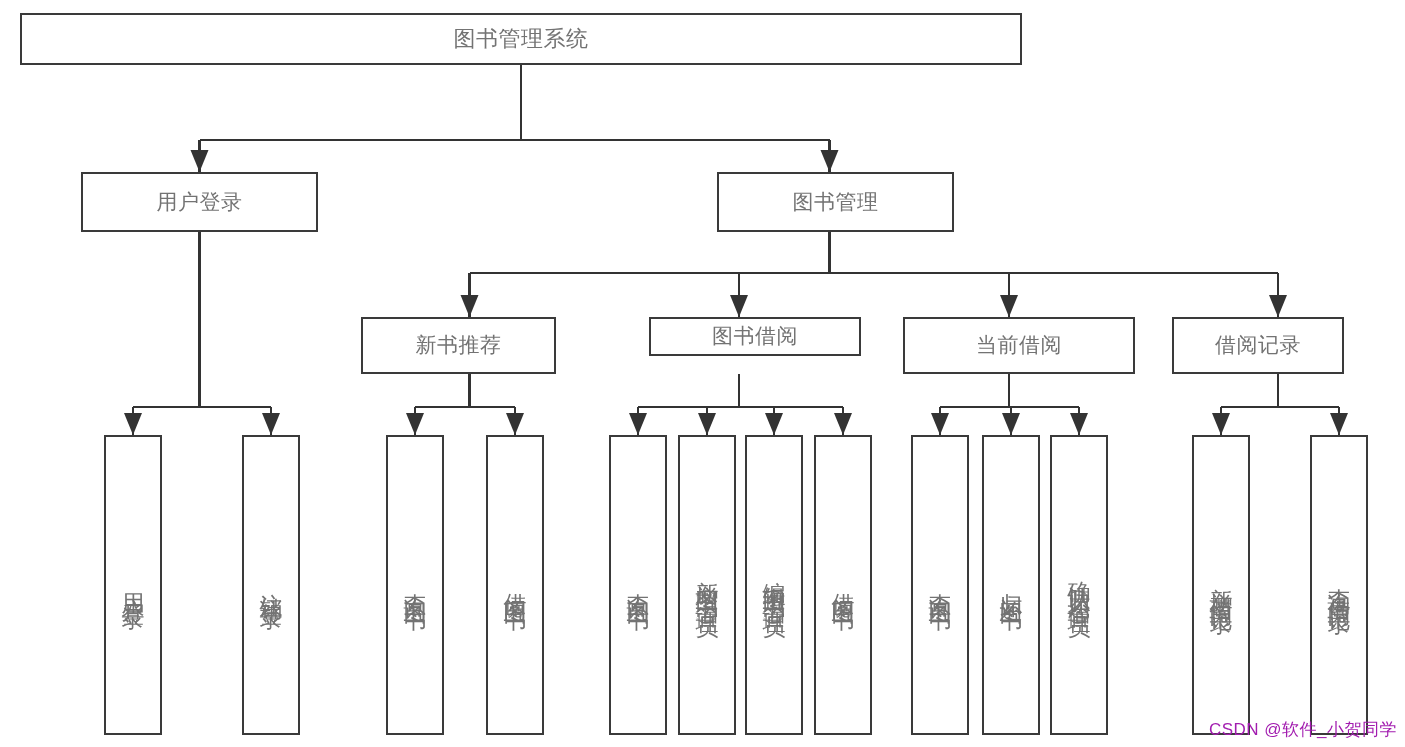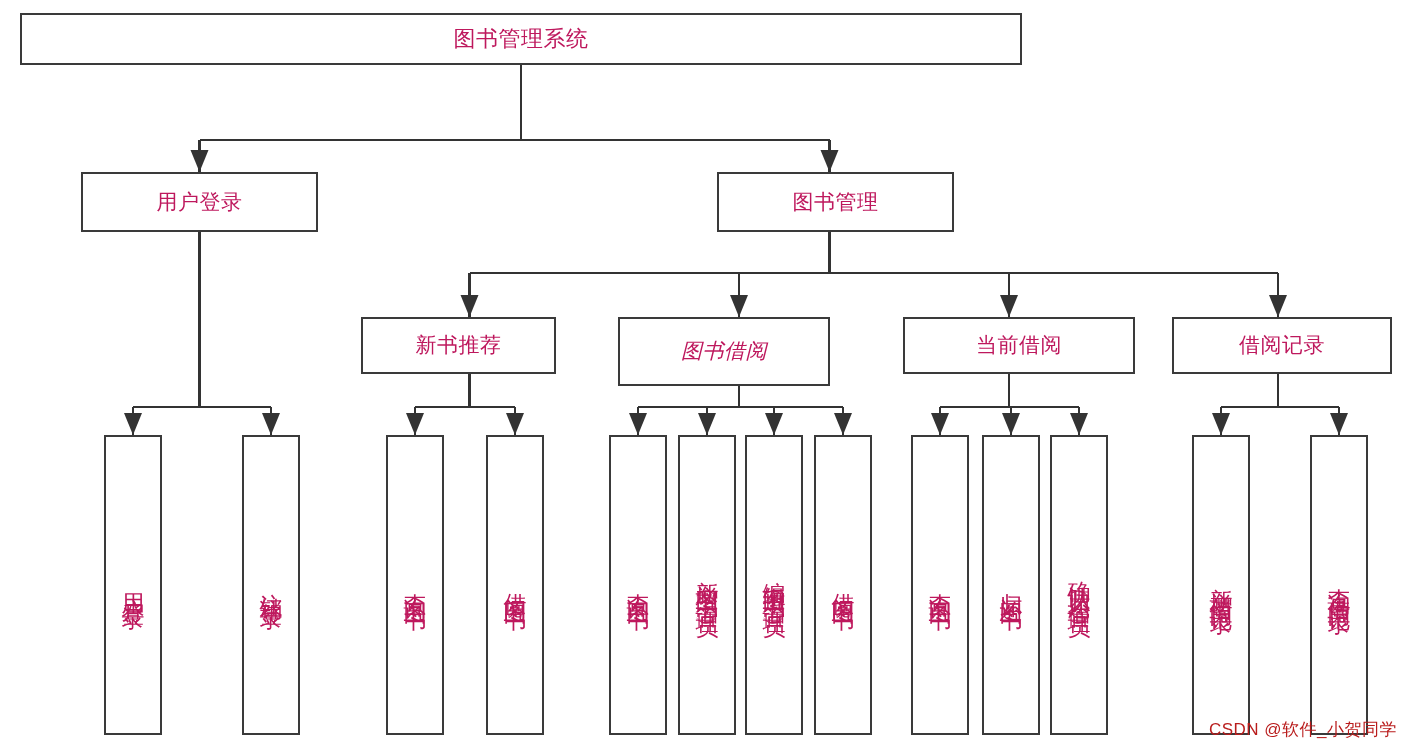--- a/index.html
+++ b/index.html
@@ -28,21 +28,21 @@
     position: absolute;
     box-sizing: border-box;
     background: #ffffff;
     border: 2.5px solid #3a3a3a;
     display: flex;
     align-items: center;
     justify-content: center;
     z-index: 3;
   }
   .node-label {
-    color: #be185d;
+    color: #737373;
     font-size: 21px;
     line-height: 1.18;
     letter-spacing: 0.5px;
     white-space: nowrap;
     text-align: center;
   }
   .node.vertical {
     align-items: center;
     justify-content: center;
   }
@@ -56,21 +56,21 @@
     max-height: 100%;
   }
   .node.root .node-label {
     font-size: 22px;
   }
   #watermark {
     position: absolute;
     right: 8px;
     bottom: 6px;
     font-size: 17px;
-    color: #b91c1c;
+    color: #a21caf;
     letter-spacing: 0.5px;
     z-index: 6;
     white-space: nowrap;
     user-select: none;
   }
 </style>
 </head>
 <body>
 
 <div id="canvas">
@@ -134,27 +134,27 @@
       </div>
       <div class="node" style="left: 81px; top: 172px; width: 237px; height: 60px;">
         <div class="node-label">用户登录</div>
       </div>
       <div class="node" style="left: 711px; top: 172px; width: 237px; height: 60px; margin-left: 6px;">
         <div class="node-label">图书管理</div>
       </div>
       <div class="node" style="left: 361px; top: 317px; width: 195px; height: 57px;">
         <div class="node-label">新书推荐</div>
       </div>
-      <div class="node" style="left: 618px; top: 317px; width: 212px; height: 69px; font-style: italic;">
+      <div class="node" style="left: 649px; top: 317px; width: 212px; height: 39px;">
         <div class="node-label">图书借阅</div>
       </div>
       <div class="node" style="left: 903px; top: 317px; width: 232px; height: 57px;">
         <div class="node-label">当前借阅</div>
       </div>
-      <div class="node" style="left: 1172px; top: 317px; width: 220px; height: 57px;">
+      <div class="node" style="left: 1172px; top: 317px; width: 172px; height: 57px;">
         <div class="node-label">借阅记录</div>
       </div>
       <div class="node vertical" style="left: 104px; top: 435px; width: 58px; height: 300px;">
         <div class="node-label">用户登录</div>
       </div>
       <div class="node vertical" style="left: 242px; top: 435px; width: 58px; height: 300px;">
         <div class="node-label">注销登录</div>
       </div>
       <div class="node vertical" style="left: 386px; top: 435px; width: 58px; height: 300px;">
         <div class="node-label">查询图书</div>

